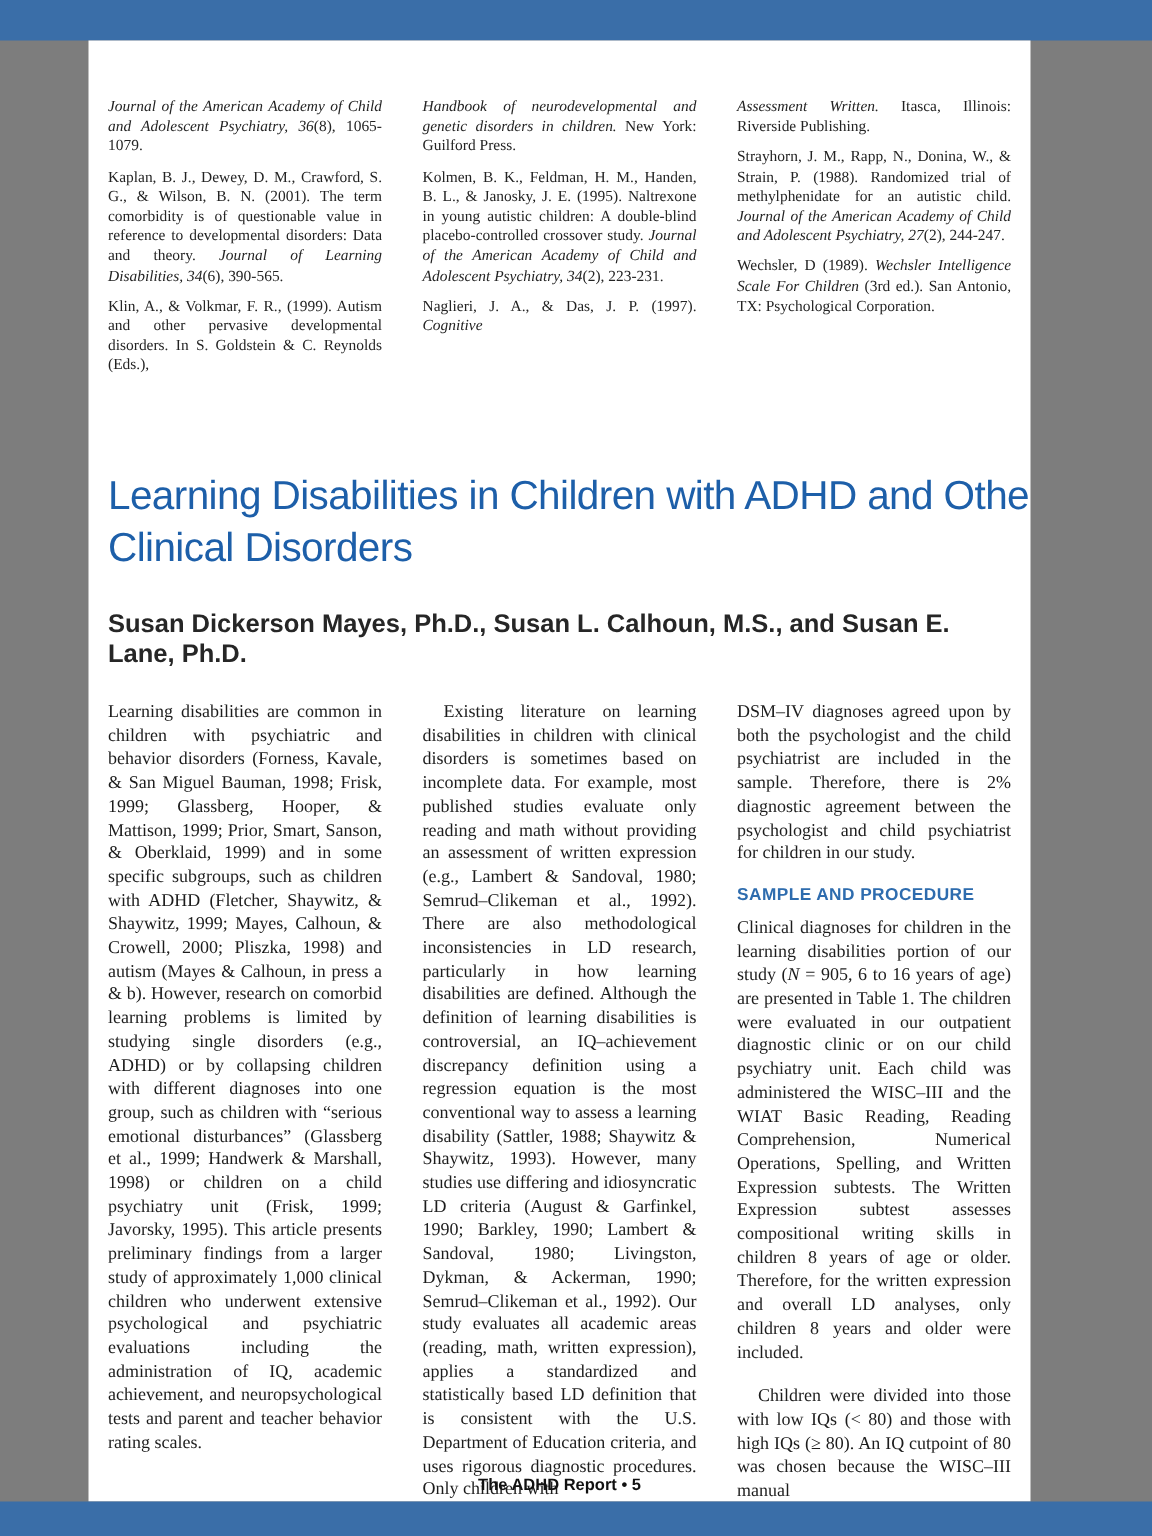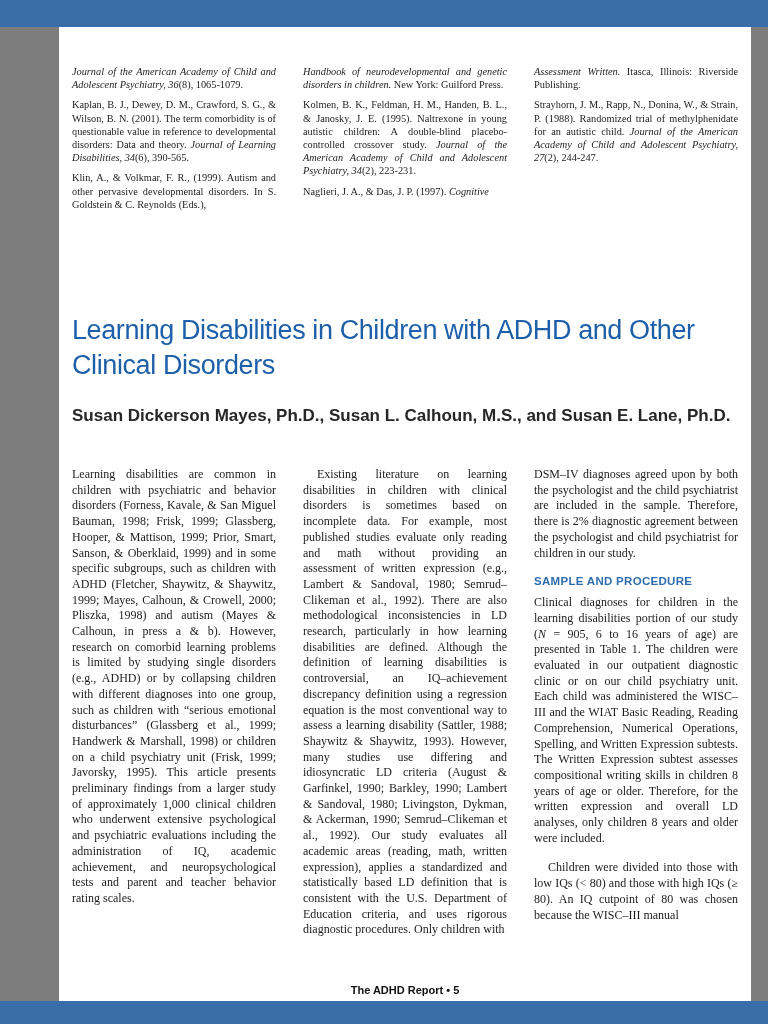--- a/index.html
+++ b/index.html
@@ -12,21 +12,21 @@
   }
   .topbar {
     position:absolute; left:0; top:0; width:768px; height:27px;
     background:#3a6ea8;
   }
   .bottombar {
     position:absolute; left:0; top:1001px; width:768px; height:23px;
     background:#3a6ea8;
   }
   .page {
-    position:absolute; left:59px; top:27px; width:692px; height:974px;
+    position:absolute; left:59px; top:27px; width:628px; height:974px;
     background:#ffffff;
     overflow:hidden;
   }
   
   .refs {
     position:absolute; top:38px; left:13px; right:13px;
     display:flex; gap:27px;
   }
   .refcol { flex:1; min-width:0; }
   .ref {
@@ -99,20 +99,21 @@
       <p class="ref"><span>Klin, A., &amp; Volkmar, F. R., (1999). Autism and other pervasive developmental disorders. In S. Goldstein &amp; C. Reynolds (Eds.),</span></p>
     </div>
     <div class="refcol">
       <p class="ref"><span class="it">Handbook of neurodevelopmental and genetic disorders in children.</span><span> New York: Guilford Press.</span></p>
       <p class="ref"><span>Kolmen, B. K., Feldman, H. M., Handen, B. L., &amp; Janosky, J. E. (1995). Naltrexone in young autistic children: A double-blind placebo-controlled crossover study. </span><span class="it">Journal of the American Academy of Child and Adolescent Psychiatry, 34</span><span>(2), 223-231.</span></p>
       <p class="ref"><span>Naglieri, J. A., &amp; Das, J. P. (1997). </span><span class="it">Cognitive</span></p>
     </div>
     <div class="refcol">
       <p class="ref"><span class="it">Assessment Written.</span><span> Itasca, Illinois: Riverside Publishing.</span></p>
       <p class="ref"><span>Strayhorn, J. M., Rapp, N., Donina, W., &amp; Strain, P. (1988). Randomized trial of methylphenidate for an autistic child. </span><span class="it">Journal of the American Academy of Child and Adolescent Psychiatry, 27</span><span>(2), 244-247.</span></p>
+      <p class="ref"><span>Wechsler, D (1989). </span><span class="it">Wechsler Intelligence Scale For Children</span><span> (3rd ed.). San Antonio, TX: Psychological Corporation.</span></p>
     </div>
   </div>
 
   <h1 class="title">Learning Disabilities in Children with ADHD and Other Clinical Disorders</h1>
 
   <div class="authors">Susan Dickerson Mayes, Ph.D., Susan L. Calhoun, M.S., and Susan E. Lane, Ph.D.</div>
 
   <div class="bodycols">
     <div class="bcol">
       <p class="bp"><span>Learning disabilities are common in children with psychiatric and behavior disorders (Forness, Kavale, &amp; San Miguel Bauman, 1998; Frisk, 1999; Glassberg, Hooper, &amp; Mattison, 1999; Prior, Smart, Sanson, &amp; Oberklaid, 1999) and in some specific subgroups, such as children with ADHD (Fletcher, Shaywitz, &amp; Shaywitz, 1999; Mayes, Calhoun, &amp; Crowell, 2000; Pliszka, 1998) and autism (Mayes &amp; Calhoun, in press a &amp; b). However, research on comorbid learning problems is limited by studying single disorders (e.g., ADHD) or by collapsing children with different diagnoses into one group, such as children with “serious emotional disturbances” (Glassberg et al., 1999; Handwerk &amp; Marshall, 1998) or children on a child psychiatry unit (Frisk, 1999; Javorsky, 1995). This article presents preliminary findings from a larger study of approximately 1,000 clinical children who underwent extensive psychological and psychiatric evaluations including the administration of IQ, academic achievement, and neuropsychological tests and parent and teacher behavior rating scales.</span></p>

